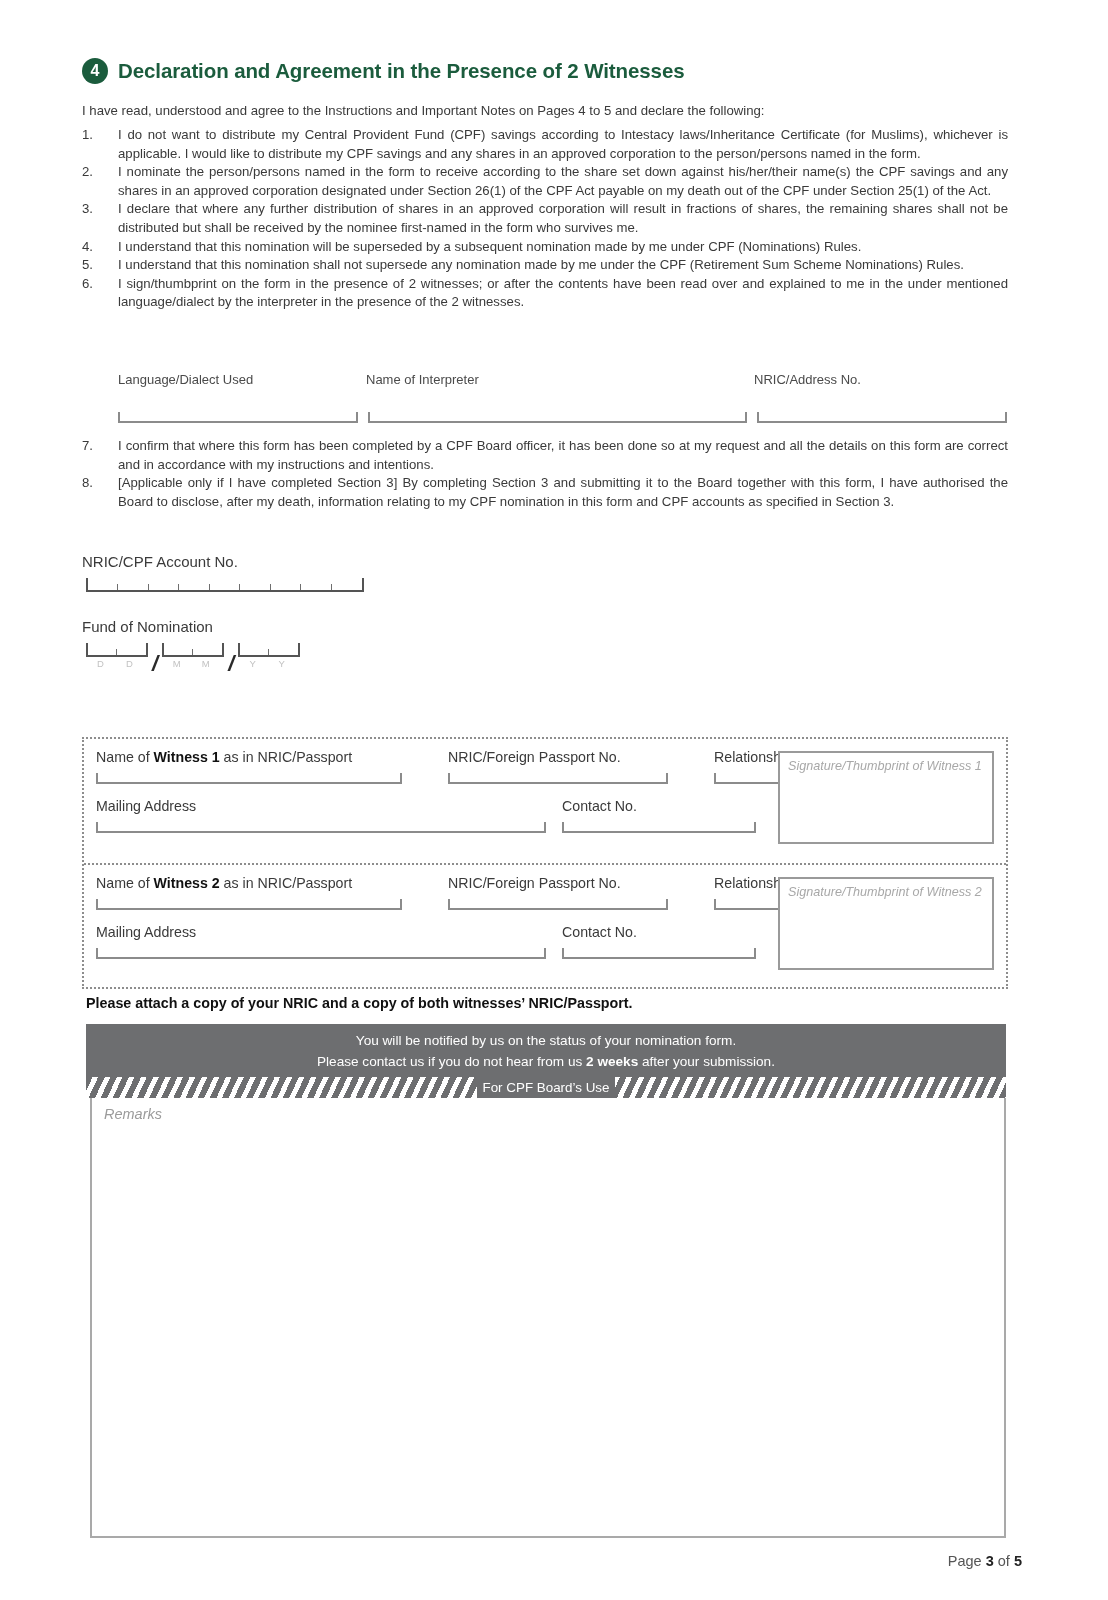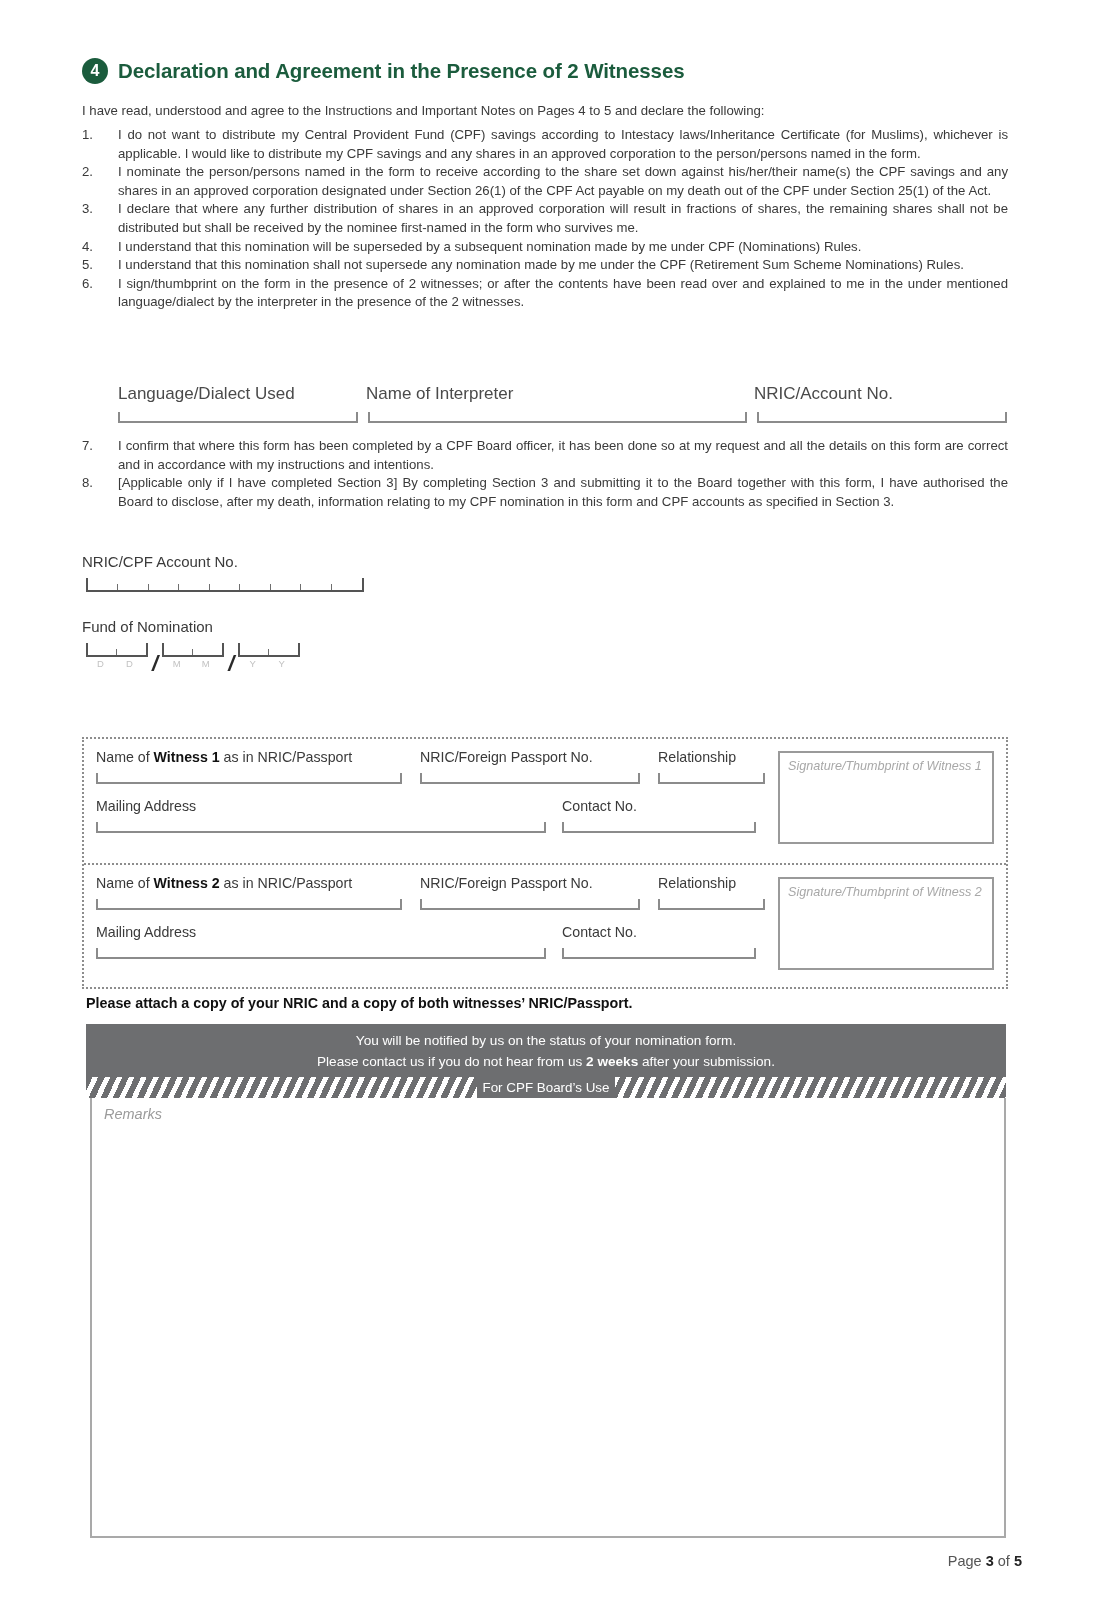--- a/index.html
+++ b/index.html
@@ -77,24 +77,24 @@
   }
   .li .txt {
     flex: 1;
     text-align: justify;
   }
   .li .txt.nojust { text-align: left; }
 
   
   .interp-row {
     position: absolute;
-    left: 118px; top: 384px;
+    left: 118px; top: 372px;
     width: 890px;
     display: flex;
-    font-size: 17px;
+    font-size: 13px;
     color: #4a4a4a;
   }
   .interp-row .c1 { width: 248px; }
   .interp-row .c2 { width: 388px; }
   .interp-row .c3 { width: 250px; }
 
   .interp-lines {
     position: absolute;
     left: 118px; top: 412px;
     display: flex;
@@ -215,20 +215,21 @@
   .witness {
     position: relative;
     padding: 10px 12px 12px 12px;
     height: 124px;
   }
   .witness + .witness { border-top: 2px dotted #8d8d8d; }
 
   .w-row1 {
     display: flex;
     align-items: center;
+    gap: 28px;
   }
   .w-field { margin-right: 10px; }
   .w-cap {
     font-size: 14.2px;
     color: #3a3a3a;
     line-height: 17px;
     white-space: nowrap;
   }
   .w-cap b { color: #111; }
   .w-name { width: 314px; }
@@ -377,21 +378,21 @@
     </div>
     <div class="li">
       <div class="num">6.</div>
       <div class="txt">I sign/thumbprint on the form in the presence of 2 witnesses; or after the contents have been read over and explained to me in the under mentioned language/dialect by the interpreter in the presence of the 2 witnesses.</div>
     </div>
   </div>
 
   <div class="interp-row">
     <div class="c1">Language/Dialect Used</div>
     <div class="c2">Name of Interpreter</div>
-    <div class="c3">NRIC/Account No.</div>
+    <div class="c3">NRIC/Address No.</div>
   </div>
   <div class="interp-lines">
     <div class="bline" style="width:240px"></div>
     <div class="bline" style="width:379px"></div>
     <div class="bline" style="width:250px"></div>
   </div>
 
   <div class="list2">
     <div class="li">
       <div class="num">7.</div>

